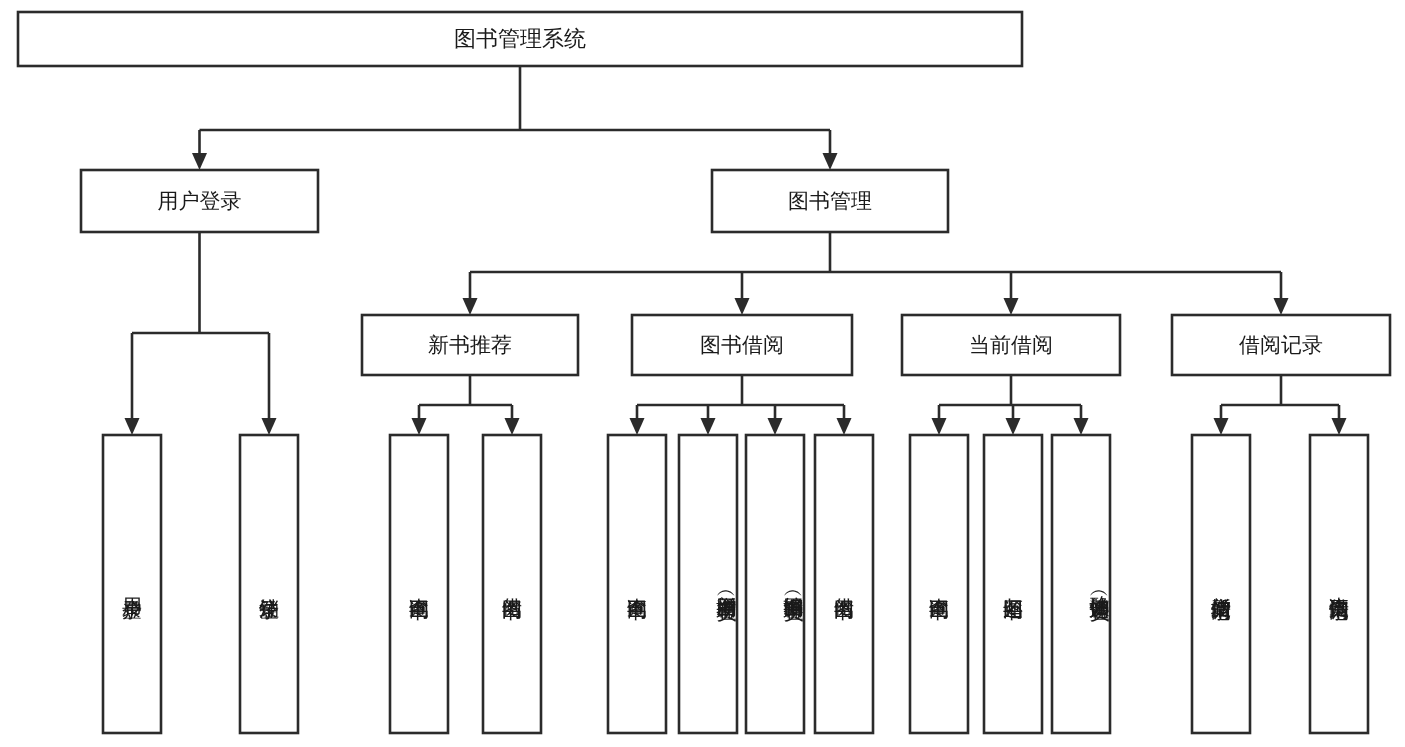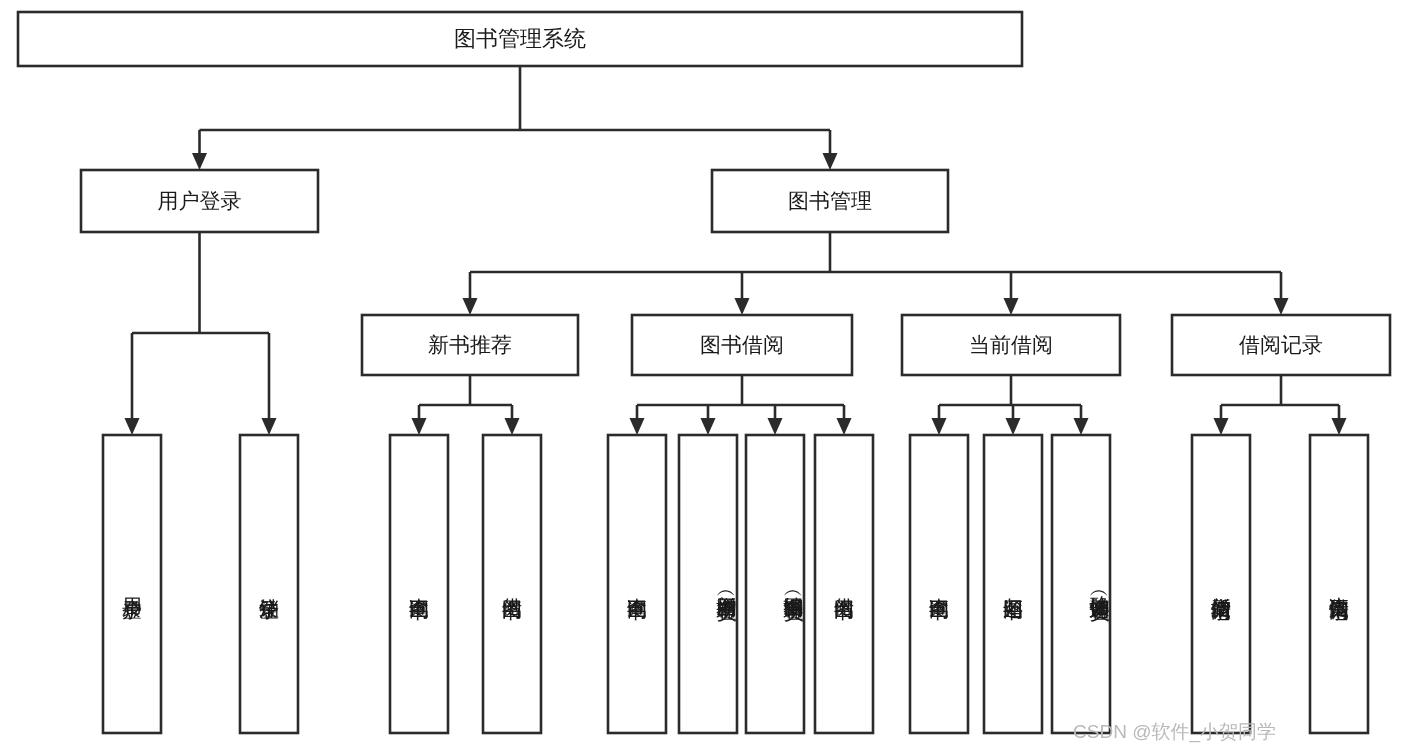--- a/index.html
+++ b/index.html
@@ -233,15 +233,14 @@
   <div class="leaf-label centered" style="left:608px; top:441px; width:58px; height:286px;">查询图书</div>
   <div class="leaf-label" style="left:679px; top:441px; width:58px; height:286px;">新增图书（管理员）</div>
   <div class="leaf-label" style="left:746px; top:441px; width:58px; height:286px;">编辑图书（管理员）</div>
   <div class="leaf-label centered" style="left:815px; top:441px; width:58px; height:286px;">借阅图书</div>
   <div class="leaf-label centered" style="left:910px; top:441px; width:58px; height:286px;">查询图书</div>
   <div class="leaf-label centered" style="left:984px; top:441px; width:58px; height:286px;">归还图书</div>
   <div class="leaf-label" style="left:1052px; top:441px; width:58px; height:286px;">确认归还（管理员）</div>
   <div class="leaf-label centered" style="left:1192px; top:441px; width:58px; height:286px;">新增借阅记录</div>
   <div class="leaf-label centered" style="left:1310px; top:441px; width:58px; height:286px;">查询借阅记录</div>
 
-  <div class="watermark">CSDN @软件_小贺同学</div>
 
 </div>
 
 </body></html>

